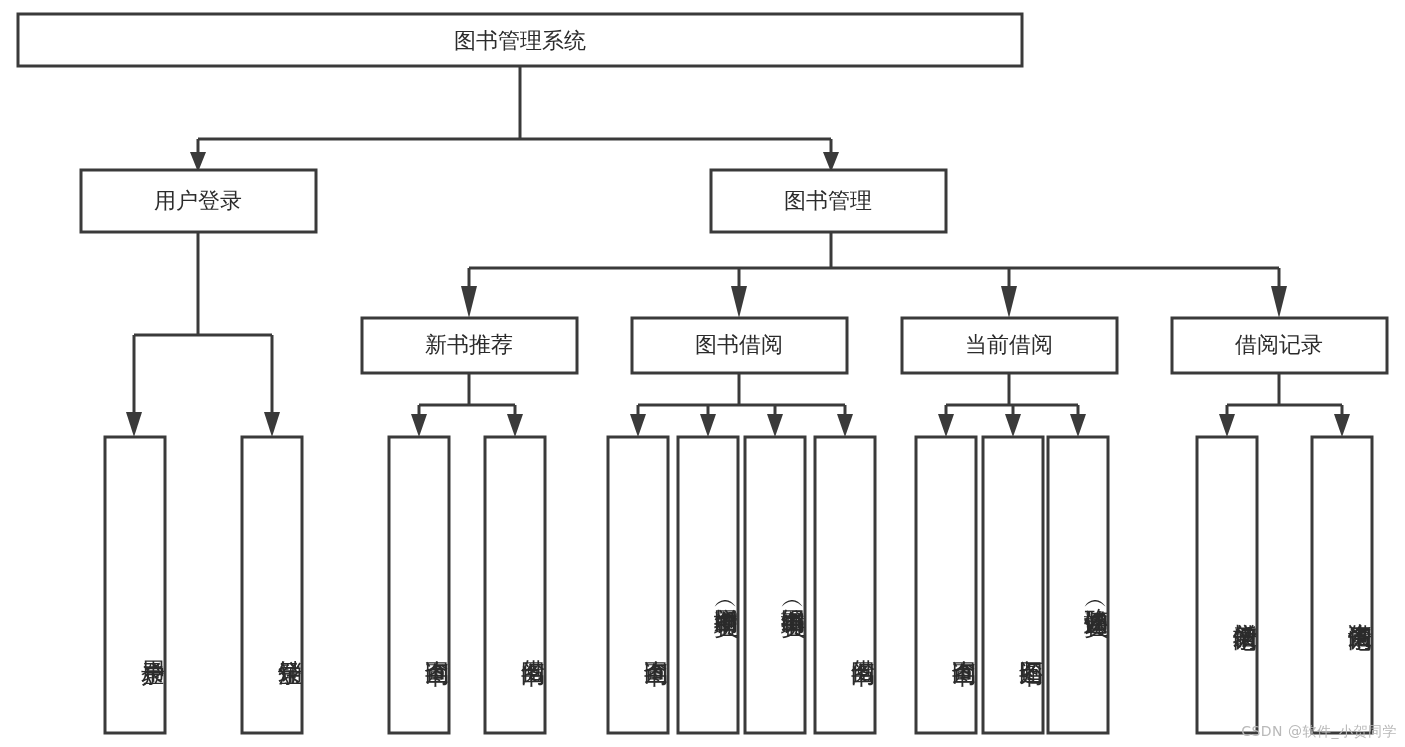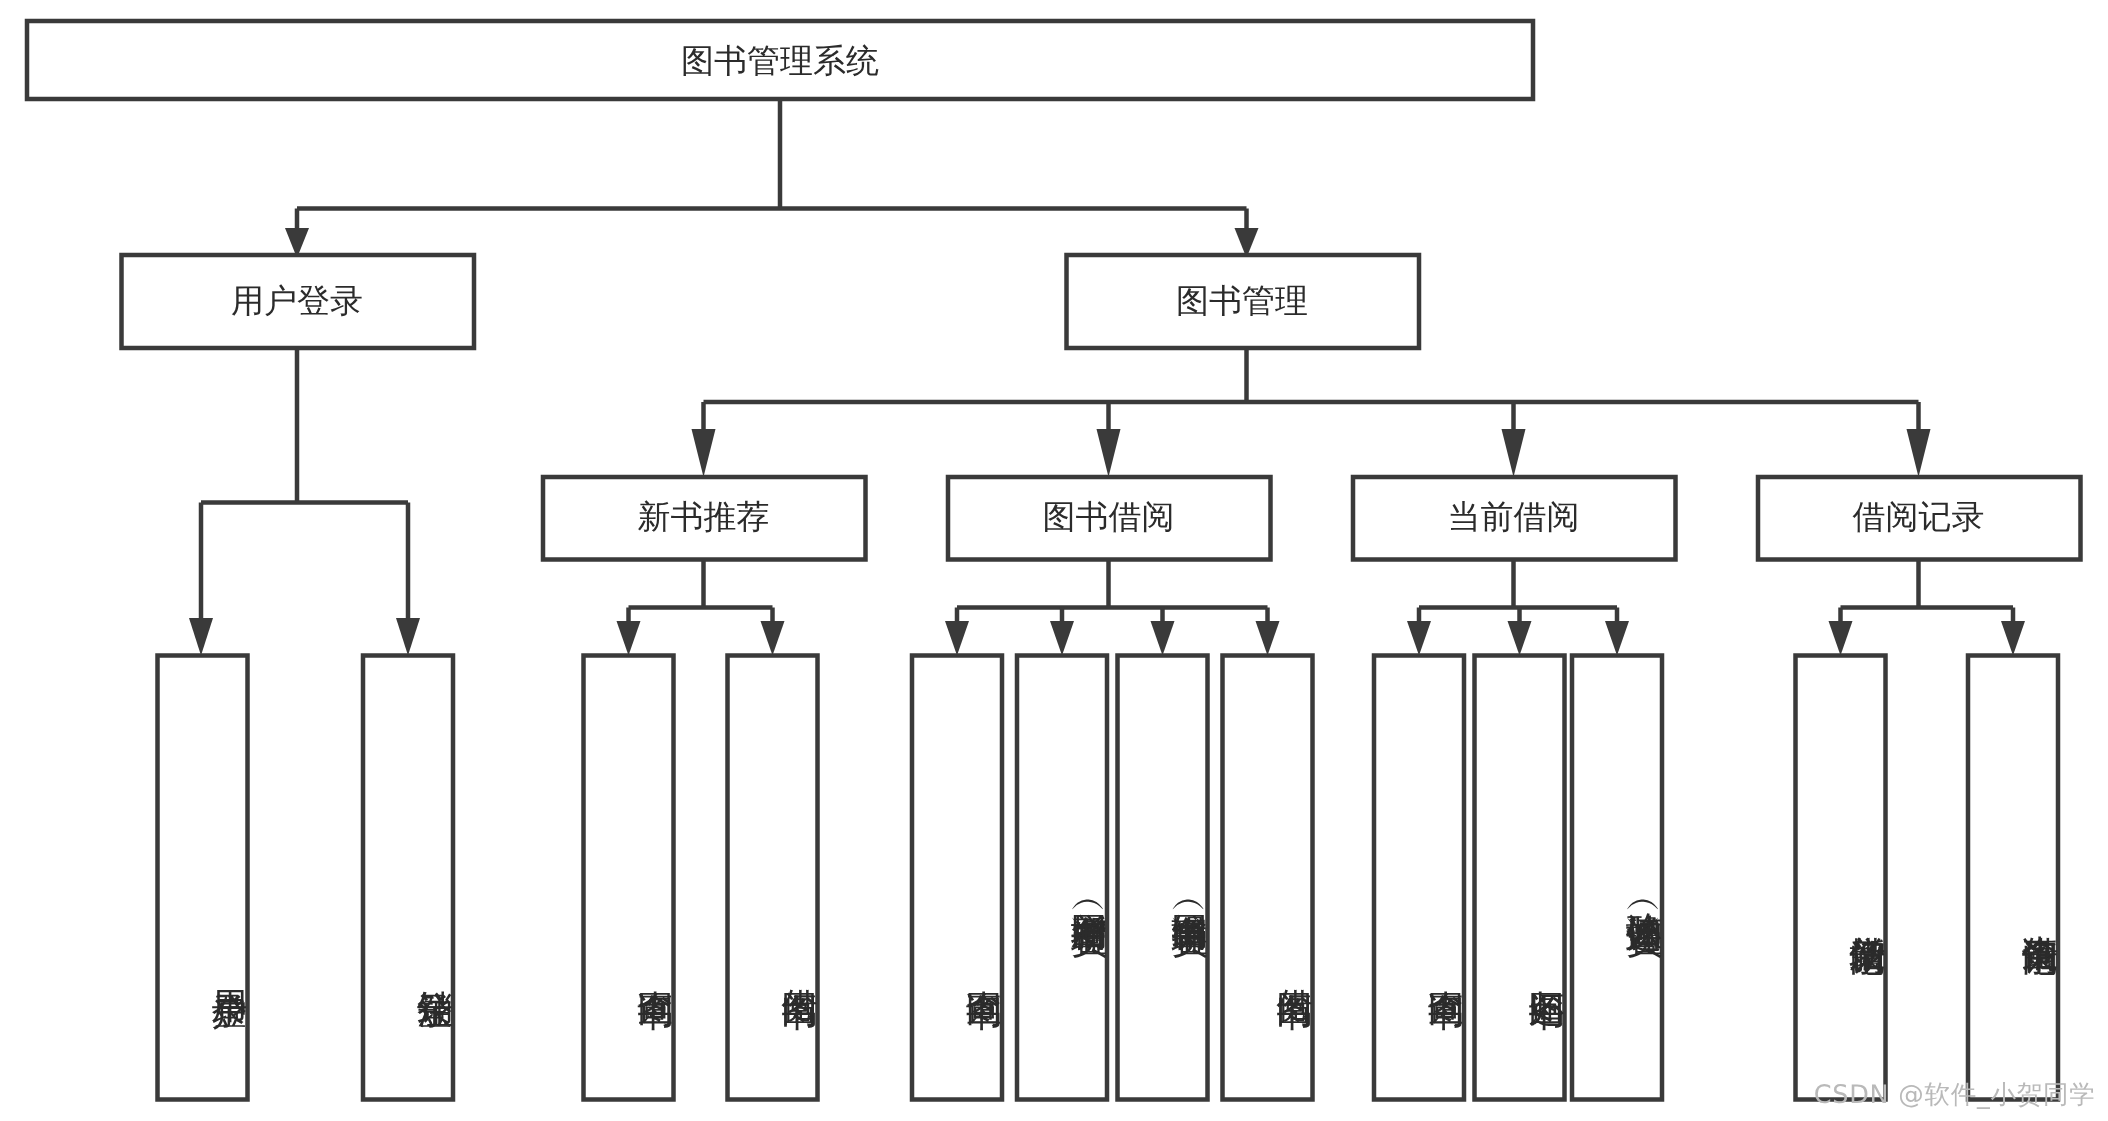--- a/index.html
+++ b/index.html
@@ -61,21 +61,21 @@
     align-items: flex-start;
     justify-content: center;
     white-space: nowrap;
     pointer-events: none;
   }
   .watermark {
     position: absolute;
     right: 8px;
     bottom: 6px;
     font-family: "DejaVu Sans", "Liberation Sans", sans-serif;
-    font-size: 17px;
+    font-size: 14px;
     color: #b9b9b9;
     letter-spacing: 0.5px;
     white-space: nowrap;
   }
 </style>
 </head>
 <body>
 
 <div id="diagram-root">
 

